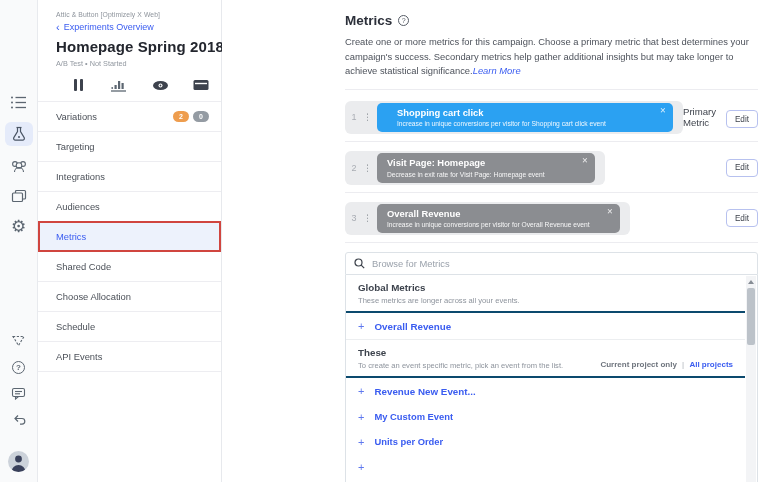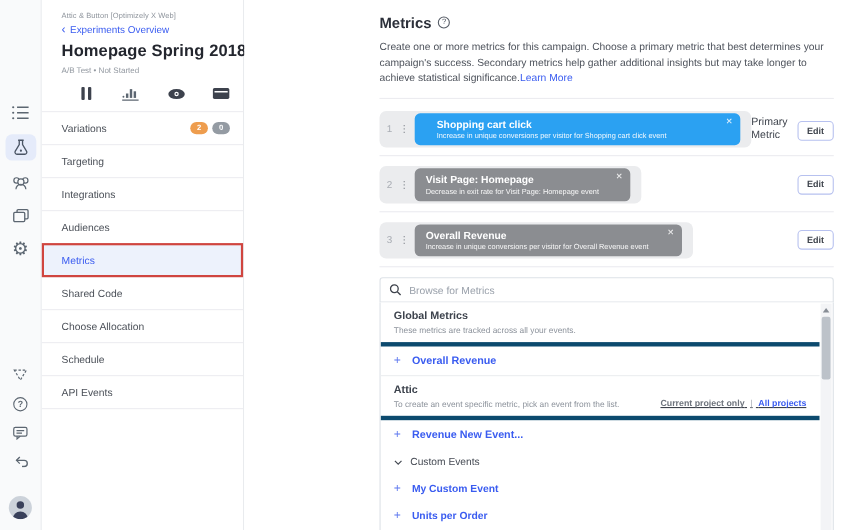--- a/index.html
+++ b/index.html
@@ -46,54 +46,54 @@
   .badge.gray { background:#949ba3; }
   .annotation-box { position:absolute; left:0; top:-1px; right:0; bottom:-1px; border:2px solid #d0453f; pointer-events:none; }
 
   
   .main { position:absolute; left:222px; top:0; width:546px; height:482px; background:#fff; padding:13px 10px 0 123px; }
   .page-title-row { display:flex; align-items:center; gap:6px; }
   .page-title { font-size:13.5px; font-weight:600; color:#2c303a; }
   .q-circle { width:11px; height:11px; border:1px solid #565c66; border-radius:50%; font-size:7px; color:#565c66;
               display:flex; align-items:center; justify-content:center; cursor:pointer; }
   .page-desc { margin-top:7px; font-size:9.4px; line-height:1.55; color:#4d525b; }
-  .learn-more { color:#3a5cf0; cursor:pointer; }
+  .learn-more { color:#3a5cf0; cursor:pointer;font-style:italic; }
 
   .metric-list { margin-top:10px; border-top:1px solid #ececf0; padding-top:11px; }
   .metric-row { display:flex; align-items:center; border-bottom:1px solid #ececf0; padding-bottom:7px; margin-bottom:9px; }
   .strip { display:flex; align-items:center; background:#ebecee; border-radius:6px; padding:2px 10px 2px 0; }
   .m-num { width:18px; text-align:center; color:#a9adb4; font-size:9px; }
   .drag-dots { color:#83888f; font-size:9px; margin-right:6px; cursor:grab; letter-spacing:-1px; }
   .pill { position:relative; border-radius:5px; color:#fff; padding:4px 20px 5px 10px; cursor:pointer; }
   .pill.blue { background:#2ba1f2; }
   .pill.gray { background:#8b8d91; }
   .metric-row:nth-child(1) .pill { width:296px;padding-left:20px; }
-  .metric-row:nth-child(2) .pill { width:196px; }
+  .metric-row:nth-child(2) .pill { width:218px; }
   .metric-row:nth-child(3) .pill { width:243px; }
   .pill-name { font-size:9.4px; font-weight:bold; white-space:nowrap; }
   .pill-desc { font-size:6.7px; margin-top:2.5px; opacity:.93; white-space:nowrap; }
   .pill-close { position:absolute; right:7px; top:3px; font-size:7.5px; opacity:.85; cursor:pointer; }
   .row-right { margin-left:auto; display:flex; align-items:flex-end; gap:2px; }
   .primary-tag { font-size:9.6px; color:#3f444d; }
   .edit-btn { background:#fff; border:1px solid #b7c1ef; border-radius:4px; color:#3f444d; font-size:8.2px;
-              font-family:inherit; padding:3.5px 8px; cursor:pointer;font-weight:bold; }
+              font-family:inherit; padding:3.5px 8px; cursor:pointer; }
 
   .search-box { margin-top:4px; height:23px; border:1px solid #dde2e7; border-radius:3px 3px 0 0; display:flex;
                 align-items:center; padding:0 8px; gap:7px; background:#fff; }
   .search-box input { border:none; outline:none; flex:1; font-size:9.4px; font-family:inherit; color:#3d424b; background:transparent; }
   .search-box input::placeholder { color:#9aa1ab; }
 
   .panel { position:relative; height:217px; border:1px solid #dde2e7; border-top:none; overflow:hidden; background:#fff; }
   .panel-inner { padding-right:12px; }
-  .sec-head { padding:7px 12px 6px; border-bottom:4px solid #0c4a6e; }
+  .sec-head { padding:7px 12px 6px; border-bottom:2px solid #0c4a6e; }
   .sec-title { font-size:9.8px; font-weight:bold; color:#3d434d; }
   .sec-desc { font-size:7.6px; color:#8d939c; margin-top:3px; }
   .sec-head.events { display:flex; align-items:flex-end; }
   .sec-head.events .left { flex:1; }
-  .filters { font-size:8px; padding-bottom:1px; white-space:nowrap;text-decoration:underline; }
+  .filters { font-size:8px; padding-bottom:1px; white-space:nowrap; }
   .f-current { color:#6e747d; font-weight:bold; cursor:pointer; }
   .f-sep { color:#aab0b8; margin:0 3px; }
   .f-all { color:#3a5cf0; font-weight:bold; cursor:pointer; }
   .add-row { display:flex; align-items:center; gap:10px; padding:7px 12px; font-size:9.8px; font-weight:bold;
              color:#3a5cf0; cursor:pointer; }
   .add-row.bordered { border-bottom:1px solid #eceef0; }
   .plus-glyph { font-size:11px; font-weight:normal; color:#5f79ef; }
   .group-row { display:flex; align-items:center; gap:7px; padding:7px 12px 6px; font-size:9.3px; color:#474c55; cursor:pointer; }
   .item-row { display:flex; align-items:center; gap:10px; padding:6.5px 12px; font-size:9.4px; font-weight:600;
               color:#3a5cf0; cursor:pointer; }
@@ -333,50 +333,44 @@
         <circle cx="4.5" cy="4.5" r="3.5" fill="none" stroke="#3d424b" stroke-width="1.2"></circle>
         <line x1="7.2" y1="7.2" x2="10.2" y2="10.2" stroke="#3d424b" stroke-width="1.2"></line>
       </svg>
       <input type="text" placeholder="Browse for Metrics" style="">
     </div>
 
     <div class="panel">
       <div class="panel-inner">
         <div class="sec-head">
           <div class="sec-title">Global Metrics</div>
-          <div class="sec-desc">These metrics are tracked across all your events.</div>
+          <div class="sec-desc">These metrics are longer across all your events.</div>
         </div>
         <div class="add-row bordered">
           <span class="plus-glyph">+</span>
           <span>Overall Revenue</span>
         </div>
 
         <div class="sec-head events">
           <div class="left">
-            <div class="sec-title">Attic</div>
+            <div class="sec-title">These</div>
             <div class="sec-desc">To create an event specific metric, pick an event from the list.</div>
           </div>
           <div class="filters">
             <span class="f-current">Current project only</span>
             <span class="f-sep">|</span>
             <span class="f-all">All projects</span>
           </div>
         </div>
 
         <div class="add-row">
           <span class="plus-glyph">+</span>
           <span>Revenue New Event...</span>
         </div>
 
-        <div class="group-row">
-          <svg width="8" height="5" viewBox="0 0 8 5">
-            <polyline points="1,1 4,4 7,1" fill="none" stroke="#474c55" stroke-width="1.1"></polyline>
-          </svg>
-          <span>Custom Events</span>
-        </div>
 
         <div class="item-row">
           <span class="plus-glyph">+</span>
           <span>My Custom Event</span>
         </div>
         <div class="item-row">
           <span class="plus-glyph">+</span>
           <span>Units per Order</span>
         </div>
         <div class="item-row">

